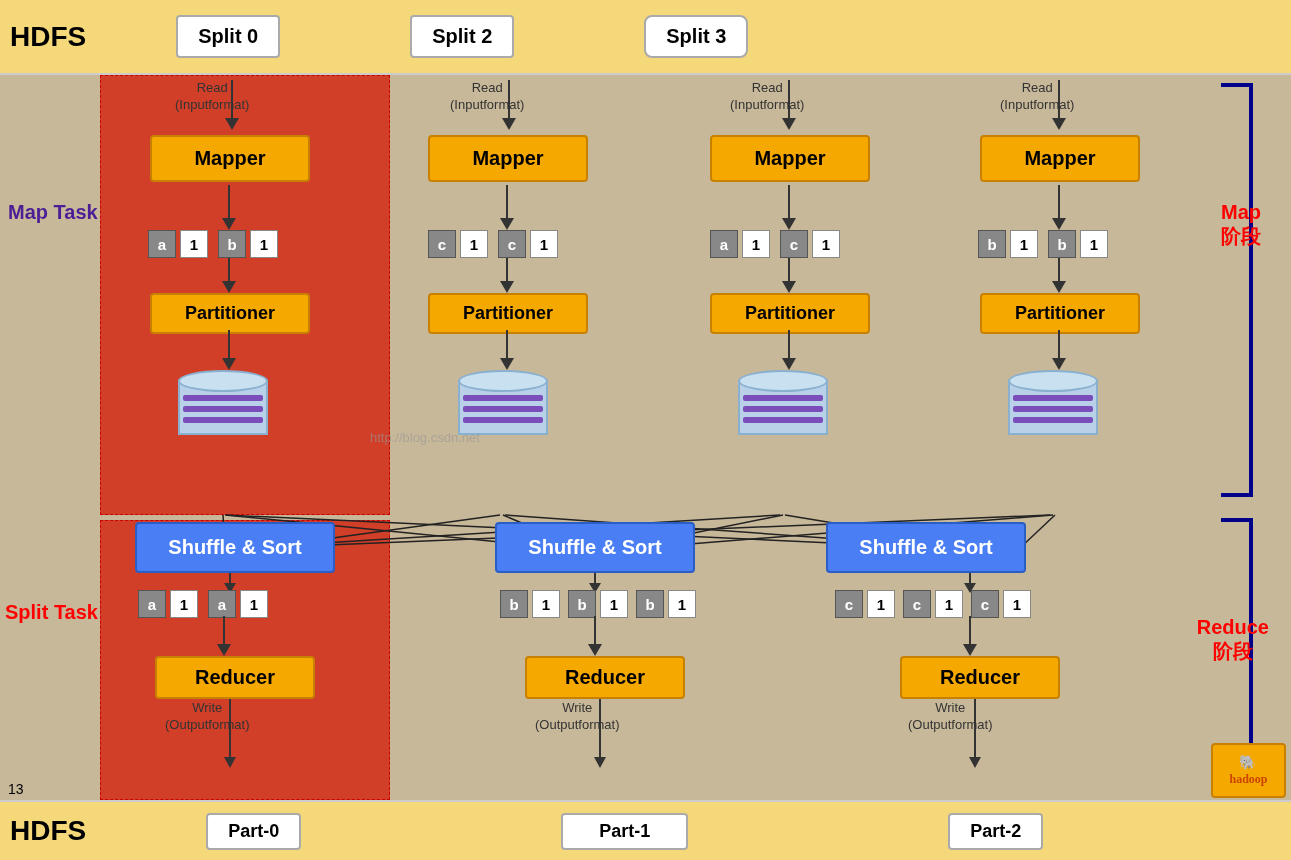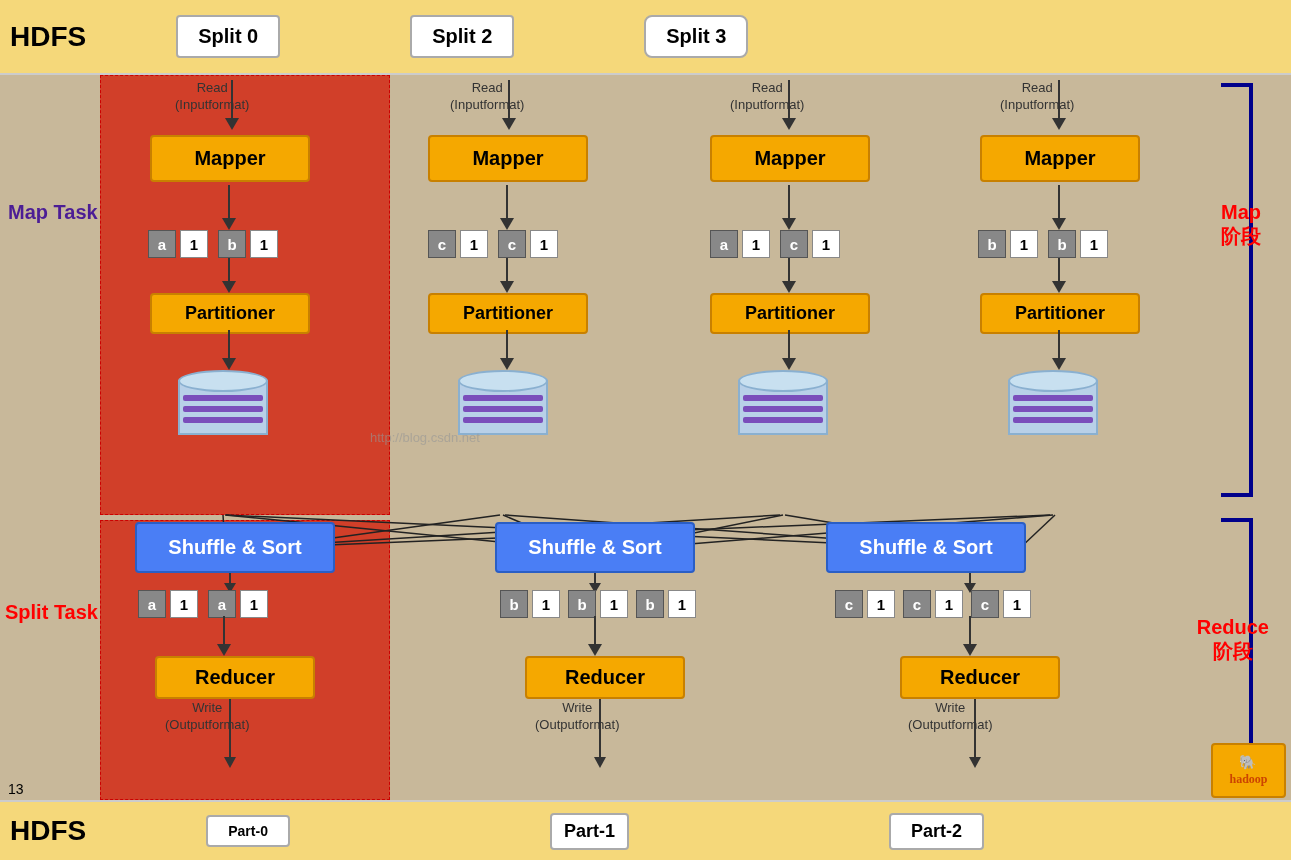--- a/index.html
+++ b/index.html
@@ -22,22 +22,22 @@
     <div style="display:flex;gap:130px;margin-left:60px;">
       <div style="background:#fff;border:2px solid #aaa;border-radius:4px;padding:8px 20px;font-size:20px;font-weight:bold;">Split 0</div>
       <div style="background:#fff;border:2px solid #aaa;border-radius:4px;padding:8px 20px;font-size:20px;font-weight:bold;">Split 2</div>
       <div style="background:#fff;border:2px solid #aaa;border-radius:8px;padding:8px 20px;font-size:20px;font-weight:bold;">Split 3</div>
     </div>
   </div>
 
   <div style="position:absolute;bottom:0;left:0;width:1291px;height:60px;background:#f5d87a;border-top:2px solid #ccc;display:flex;align-items:center;z-index:10;">
     <span style="font-size:28px;font-weight:bold;color:#000;margin-left:10px;margin-right:60px;">HDFS</span>
     <div style="display:flex;align-items:center;gap:260px;margin-left:60px;">
-      <div style="background:#fff;border:2px solid #aaa;border-radius:4px;padding:6px 20px;font-size:14px;font-weight:bold;">Part-0</div>
-      <div style="background:#fff;border:2px solid #aaa;border-radius:4px;padding:6px 12px;font-size:18px;font-weight:bold;">Part-1</div>
+      <div style="background:#fff;border:2px solid #aaa;border-radius:4px;padding:6px 20px;font-size:18px;font-weight:bold;">Part-0</div>
+      <div style="background:#fff;border:2px solid #aaa;border-radius:4px;padding:6px 36px;font-size:18px;font-weight:bold;">Part-1</div>
       <div style="background:#fff;border:2px solid #aaa;border-radius:4px;padding:6px 20px;font-size:18px;font-weight:bold;">Part-2</div>
     </div>
   </div>
 
   <div style="position:absolute;top:75px;left:100px;width:290px;height:440px;background:rgba(210,45,25,0.88);z-index:1;border:1px dashed #c00;"></div>
 
   <div style="position:absolute;top:520px;left:100px;width:290px;height:280px;background:rgba(210,45,25,0.88);z-index:1;border:1px dashed #c00;"></div>
 
   <div style="position:absolute;top:200px;left:8px;font-size:20px;font-weight:bold;color:#4c1d95;line-height:1.2;z-index:15;">
     <span>Map

